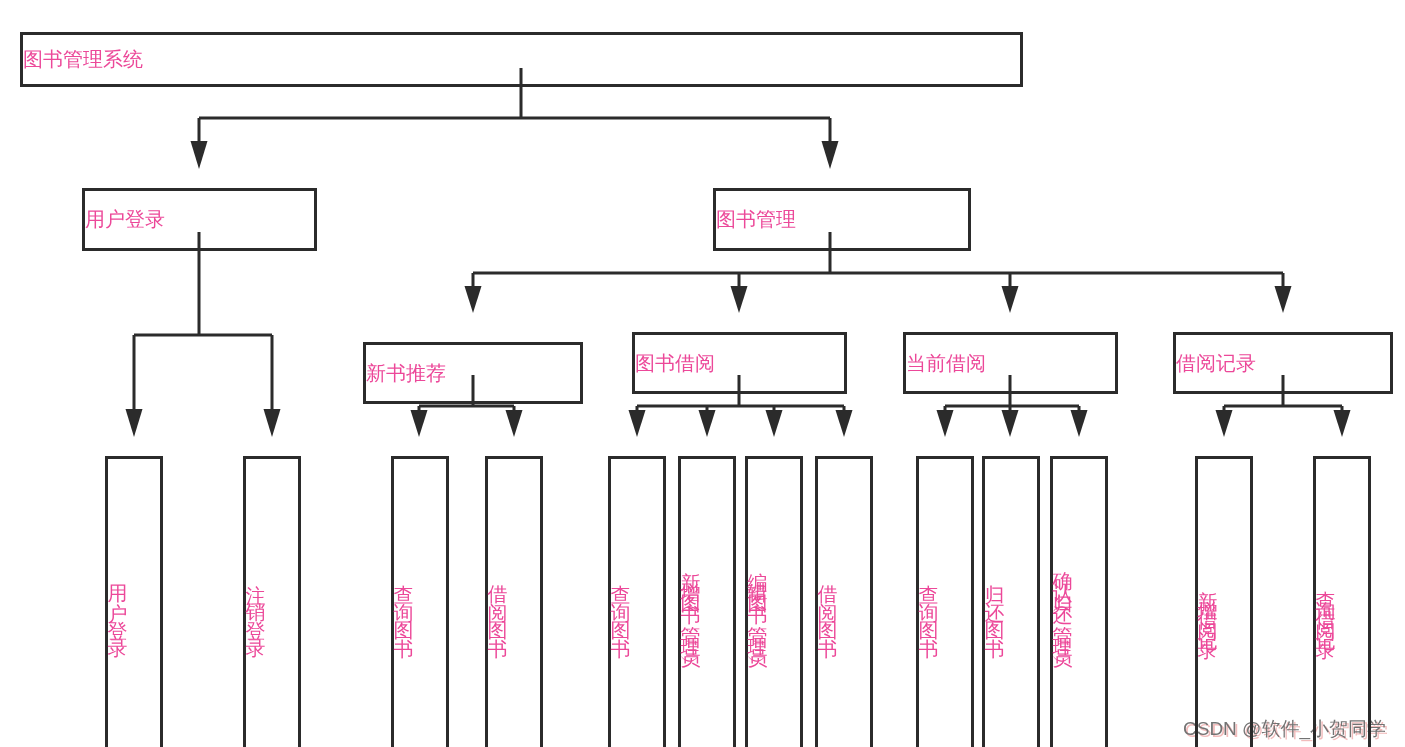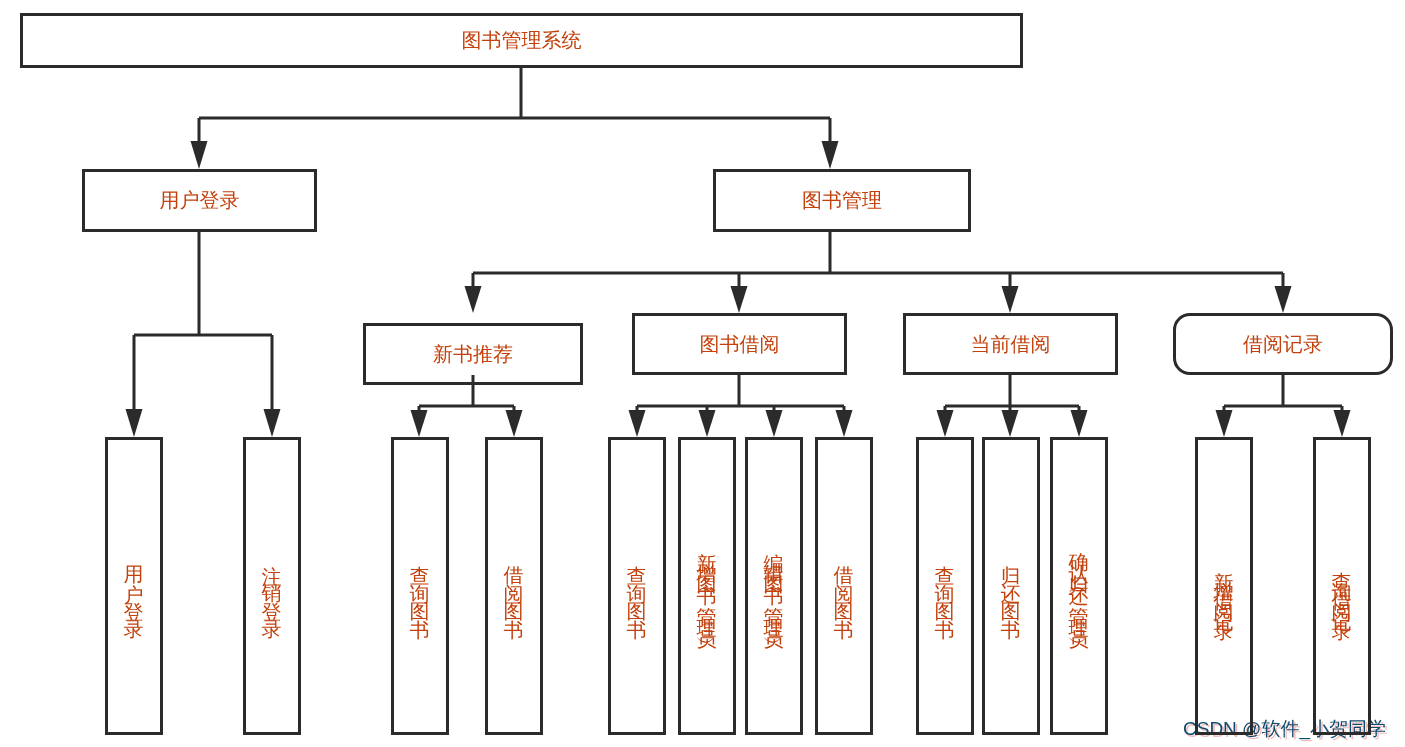--- a/index.html
+++ b/index.html
@@ -21,24 +21,24 @@
     top: 0;
     z-index: 1;
   }
   .box {
     position: absolute;
     box-sizing: border-box;
     border: 3px solid #2b2b2b;
     background: transparent;
     display: flex;
     align-items: center;
-    justify-content: center;
-    color: #c2410c;
+    color: #ec4899;
     font-size: 20px;
     z-index: 2;
+    margin-top: 19px;
   }
   .leaf {
     width: 58px;
     top: 437px;
     height: 298px;
   }
   .vlabel {
     writing-mode: vertical-rl;
     text-orientation: mixed;
     white-space: nowrap;
@@ -46,21 +46,21 @@
   }
   .v4 { letter-spacing: 18px; }
   .v6 { letter-spacing: 10px; }
   .v9 { letter-spacing: 11px; }
   #watermark {
     position: absolute;
     left: 1183px;
     top: 716px;
     z-index: 0;
     font-size: 19px;
-    color: #0c4a6e;
+    color: #737373;
     text-shadow: 2px 2px 0 #f2bcbc;
     white-space: nowrap;
   }
 </style>
 </head>
 <body>
 
 <div id="canvas">
 
   <div id="watermark">CSDN @软件_小贺同学</div>
@@ -121,21 +121,21 @@
 
   <div class="box" style="left:363px; top:323px; width:220px; height:62px;">
     <span>新书推荐</span>
   </div>
   <div class="box" style="left:632px; top:313px; width:215px; height:62px;">
     <span>图书借阅</span>
   </div>
   <div class="box" style="left:903px; top:313px; width:215px; height:62px;">
     <span>当前借阅</span>
   </div>
-  <div class="box" style="left:1173px; top:313px; width:220px; height:62px;border-radius:17px;">
+  <div class="box" style="left:1173px; top:313px; width:220px; height:62px;">
     <span>借阅记录</span>
   </div>
 
   <div class="box leaf" style="left:105px;">
     <span class="vlabel v4">用户登录</span>
   </div>
   <div class="box leaf" style="left:243px;">
     <span class="vlabel v4">注销登录</span>
   </div>
 

